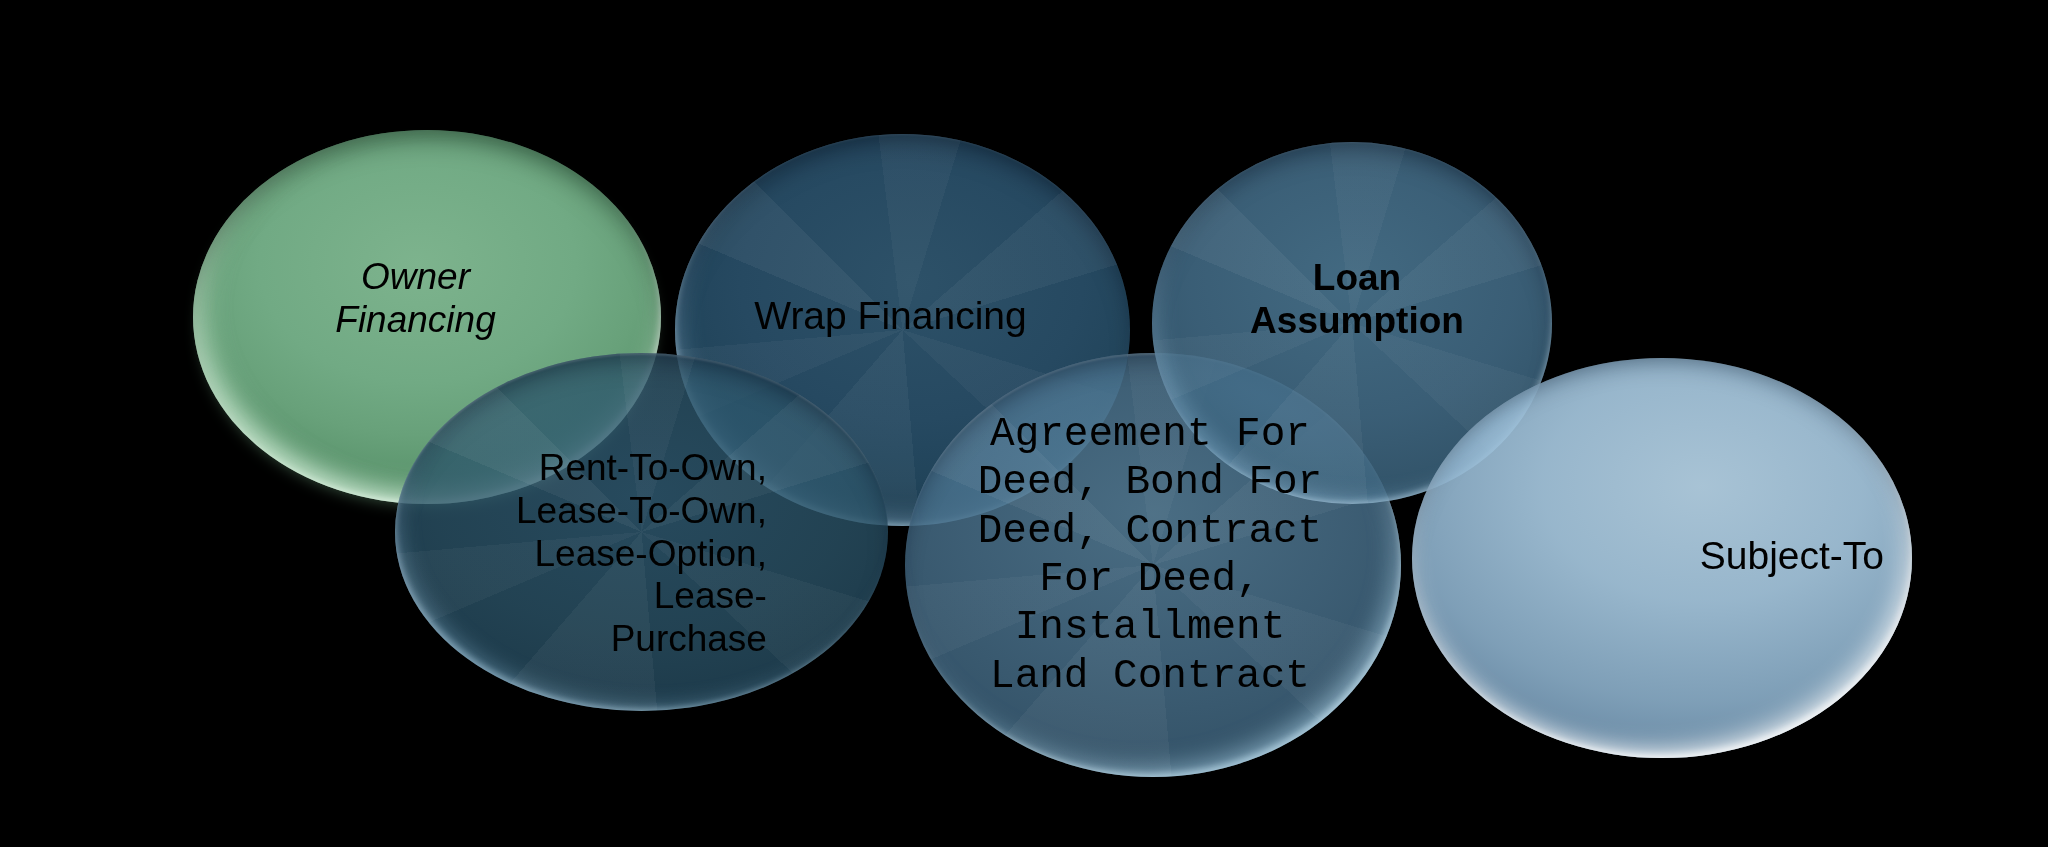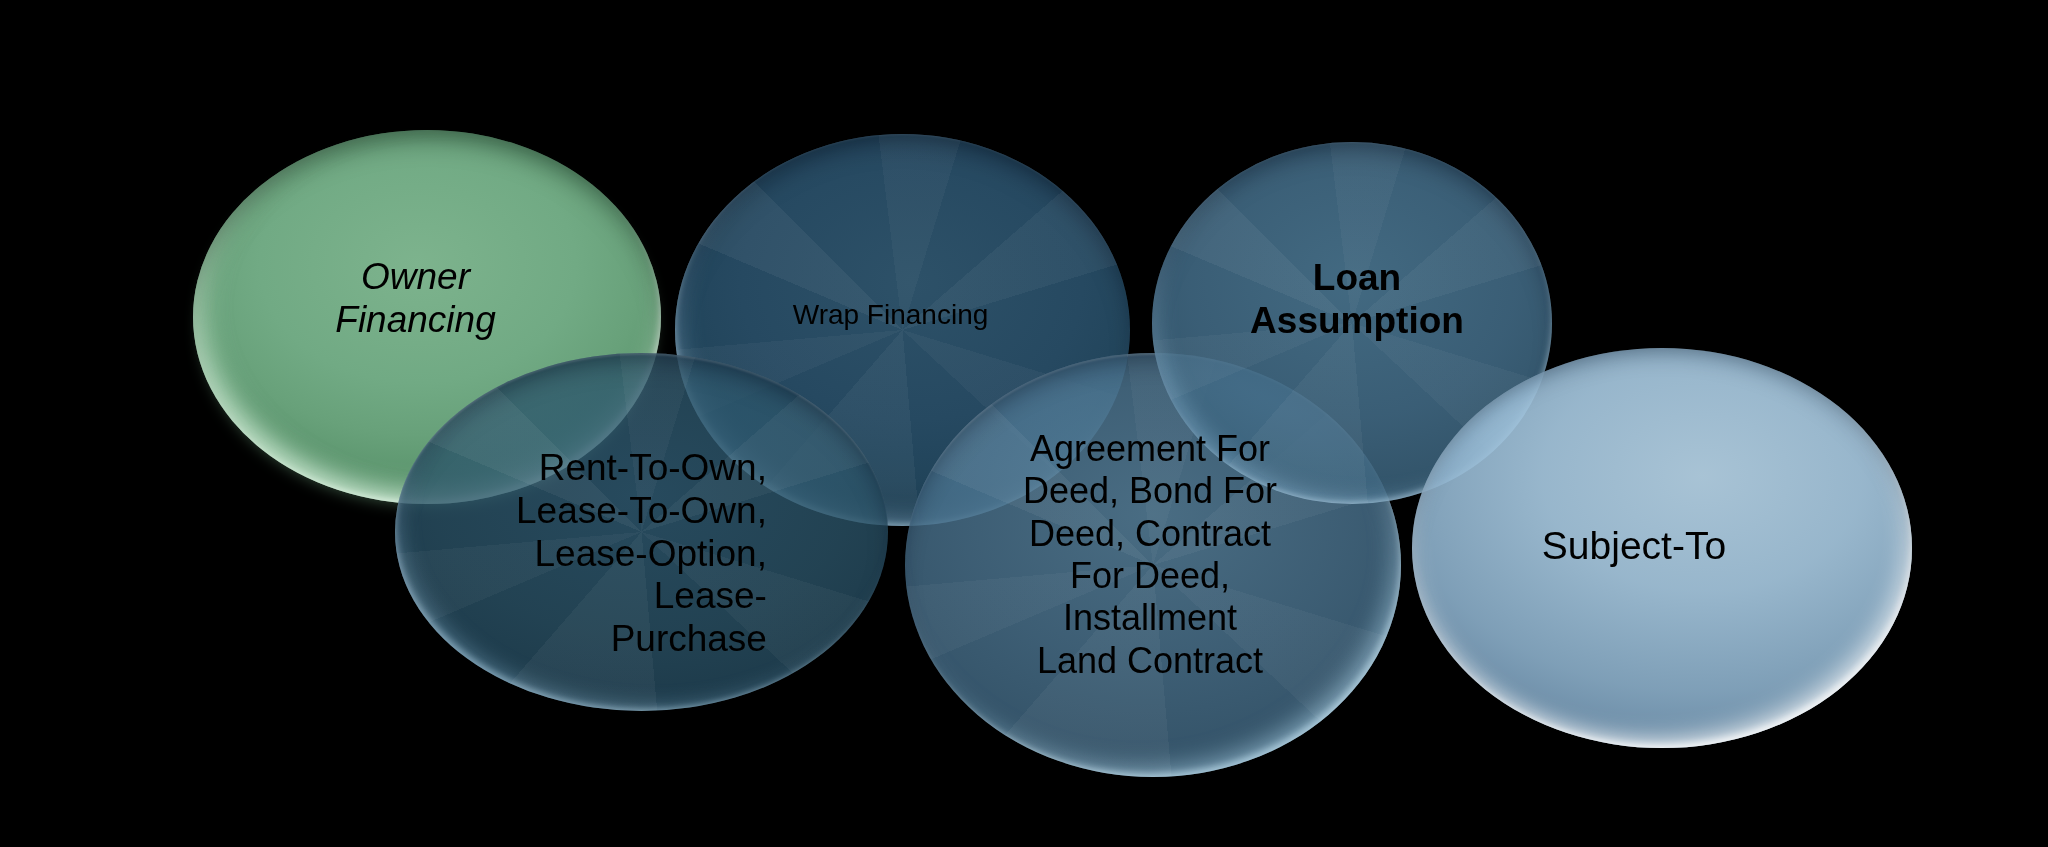--- a/index.html
+++ b/index.html
@@ -64,21 +64,21 @@
   .c-wrap {
     left: 675px; top: 134px; width: 455px; height: 392px;
     background: radial-gradient(ellipse 75% 70% at 52% 38%,
       #2d5168 0%, #264961 50%, #21445a 72%, #193649 100%);
     box-shadow:
       inset 0 14px 26px -10px rgba(0, 8, 20, 0.55),
       inset 0 2px 2px -1px rgba(120, 150, 170, 0.3),
       inset 12px -14px 24px -10px rgba(170, 215, 245, 0.4),
       inset 4px -5px 6px -3px rgba(215, 242, 255, 0.45);
   }
-  .c-wrap .label { font-size: 28px; transform: translate(-12px, -30px); margin-top: 31px; }
+  .c-wrap .label { font-size: 39px; transform: translate(-12px, -30px); margin-top: 31px; }
 
   .c-loan {
     left: 1152px; top: 142px; width: 400px; height: 362px;
     background: radial-gradient(ellipse 75% 70% at 50% 38%,
       rgba(78, 124, 152, 0.85) 0%, rgba(68, 110, 138, 0.85) 55%, rgba(54, 92, 116, 0.85) 100%);
     box-shadow:
       inset 0 14px 24px -10px rgba(0, 8, 20, 0.5),
       inset 0 2px 2px -1px rgba(130, 160, 180, 0.3),
       inset 12px -12px 22px -10px rgba(170, 215, 245, 0.42),
       inset -3px -5px 6px -3px rgba(215, 242, 255, 0.5);
@@ -101,32 +101,33 @@
   .c-agreement {
     left: 905px; top: 353px; width: 496px; height: 424px;
     background: radial-gradient(ellipse 75% 70% at 50% 38%,
       rgba(92, 136, 164, 0.8) 0%, rgba(76, 117, 145, 0.8) 52%, rgba(60, 98, 124, 0.8) 100%);
     box-shadow:
       inset 0 14px 24px -9px rgba(0, 10, 25, 0.45),
       inset 0 3px 2px -1px rgba(185, 205, 220, 0.3),
       inset -14px -16px 24px -9px rgba(190, 230, 252, 0.55),
       inset -4px -6px 6px -3px rgba(225, 248, 255, 0.55);
   }
-  .c-agreement .label { font-size: 36px; line-height: 1.18; transform: translate(-3px, -10px); }
+  .c-agreement .label { font-size: 41px; line-height: 1.18; transform: translate(-3px, -10px); font-family: Liberation Mono, monospace; }
 
   .c-subject {
-    left: 1412px; top: 348px; width: 500px; height: 400px;
+    left: 1412px; top: 358px; width: 500px; height: 400px;
     background: radial-gradient(ellipse 80% 72% at 58% 32%,
       rgba(186, 216, 236, 0.9) 0%, rgba(168, 202, 226, 0.9) 40%,
       rgba(140, 176, 203, 0.9) 75%, rgba(112, 148, 178, 0.9) 100%);
     box-shadow:
       inset 0 12px 22px -10px rgba(10, 30, 50, 0.5),
       inset -12px -16px 24px -8px rgba(255, 255, 255, 0.75),
       inset 10px -10px 20px -10px rgba(255, 255, 255, 0.45),
       inset -4px -6px 6px -3px rgba(255, 255, 255, 0.7);
+    justify-content: flex-end;
   }
   .c-subject .label { font-size: 39px; transform: translate(-28px, -2px); }
 </style>
 </head>
 <body>
 
 <div class="stage">
 
   <div class="circle c-owner">
     <span class="label">Owner

